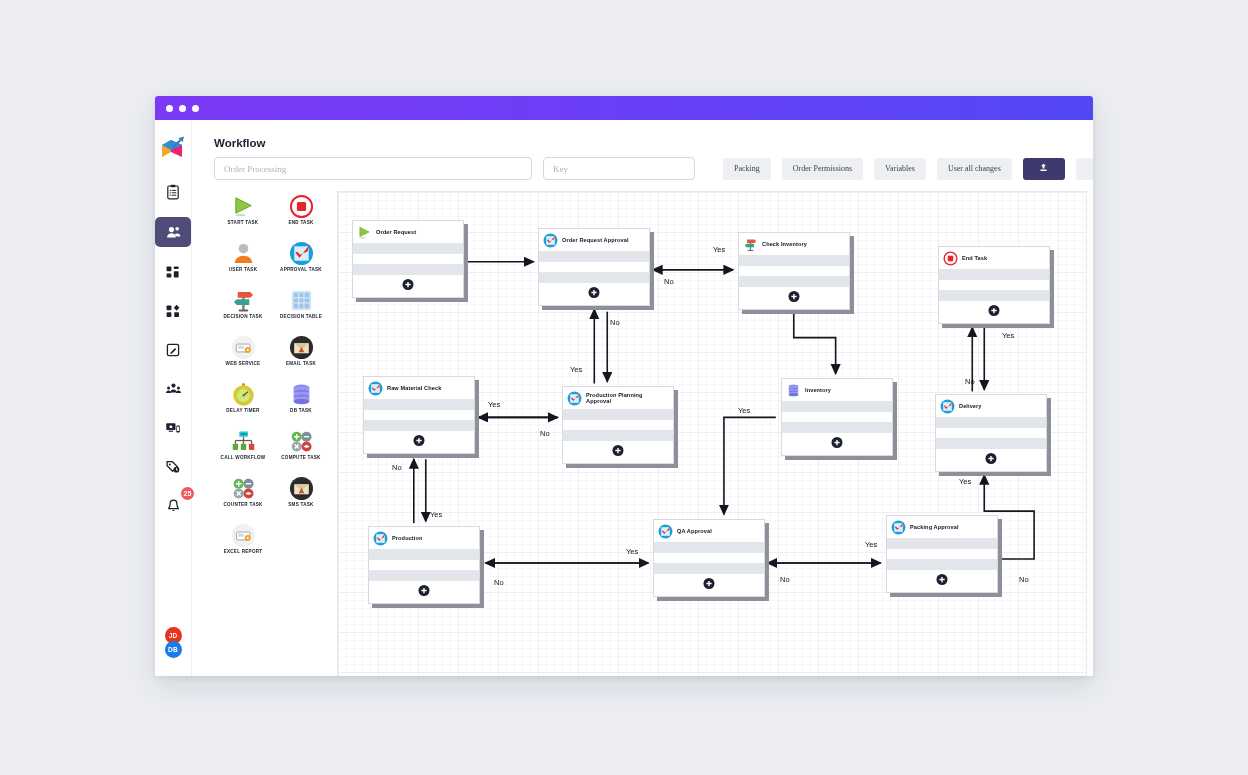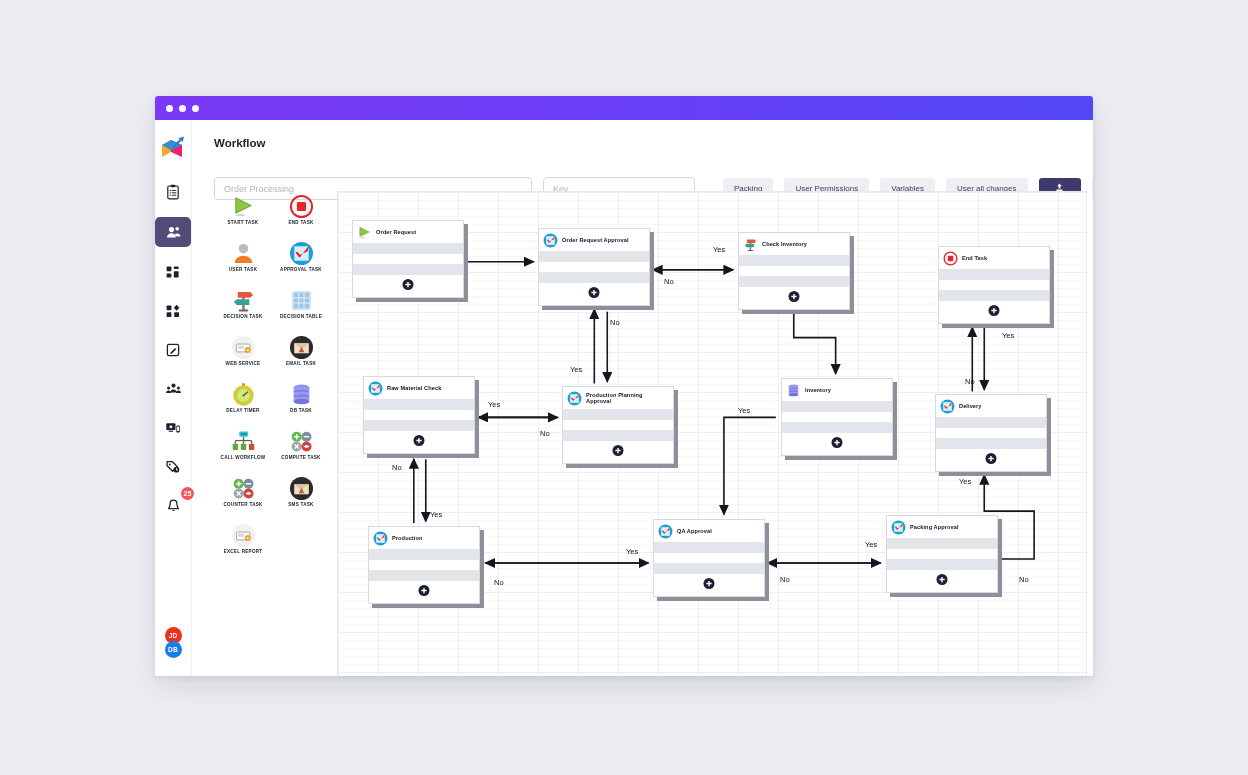--- a/index.html
+++ b/index.html
@@ -56,23 +56,23 @@
     width: 17px; height: 17px; border-radius: 50%;
     color: #fff; font-size: 6.5px; font-weight: bold;
     display: flex; align-items: center; justify-content: center;
     letter-spacing: .2px;
   }
   .avatar.a1 { background: #e8341f; }
   .avatar.a2 { background: #1a7ceb; margin-top: -3px; }
 
   
   .main { flex: 1; padding: 17px 22px 0 22px; position: relative; }
-  .page-title { font-size: 11.5px; font-weight: bold; color: #1d2030; margin-bottom: 28px; }
-
-  .toolbar { display: flex; align-items: center; gap: 11px; margin-bottom: 13px; }
+  .page-title { font-size: 11.5px; font-weight: bold; color: #1d2030; margin-bottom: 8px; }
+
+  .toolbar { display: flex; align-items: center; gap: 11px; margin-bottom: 13px; font-family: Liberation Serif, serif; }
   .field {
     height: 23px; border: 1px solid #d4d7e0; border-radius: 4px;
     background: #fff; font-size: 9px; color: #abaeb8;
     padding: 0 9px; font-family: inherit; outline: none;
   }
   .field::placeholder { color: #b0b3bd; }
   .field.wide { width: 318px; }
   .field.narrow { width: 152px; }
   .tbtn {
     height: 22px; border: none; border-radius: 3px;
@@ -284,21 +284,21 @@
 
     <div class="main">
 
       <div class="page-title">Workflow</div>
 
       <div class="toolbar">
         <input class="field wide" type="text" placeholder="Order Processing" style="">
         <input class="field narrow" type="text" placeholder="Key" style="">
         <span class="gap"></span>
         <button class="tbtn">Packing</button>
-        <button class="tbtn">User Permissions</button>
+        <button class="tbtn">Order Permissions</button>
         <button class="tbtn">Variables</button>
         <button class="tbtn">User all changes</button>
         <button class="tbtn icon-btn primary">
           <span>
           <svg viewBox="0 0 16 16" width="11" height="11">
             <path d="M8 2.2 L11.4 6 H9.3 V9.6 H6.7 V6 H4.6 Z" fill="#fff"></path>
             <rect x="3.4" y="11" width="9.2" height="2" rx=".6" fill="#fff"></rect>
           </svg></span>
         </button>
         <button class="tbtn icon-btn">

